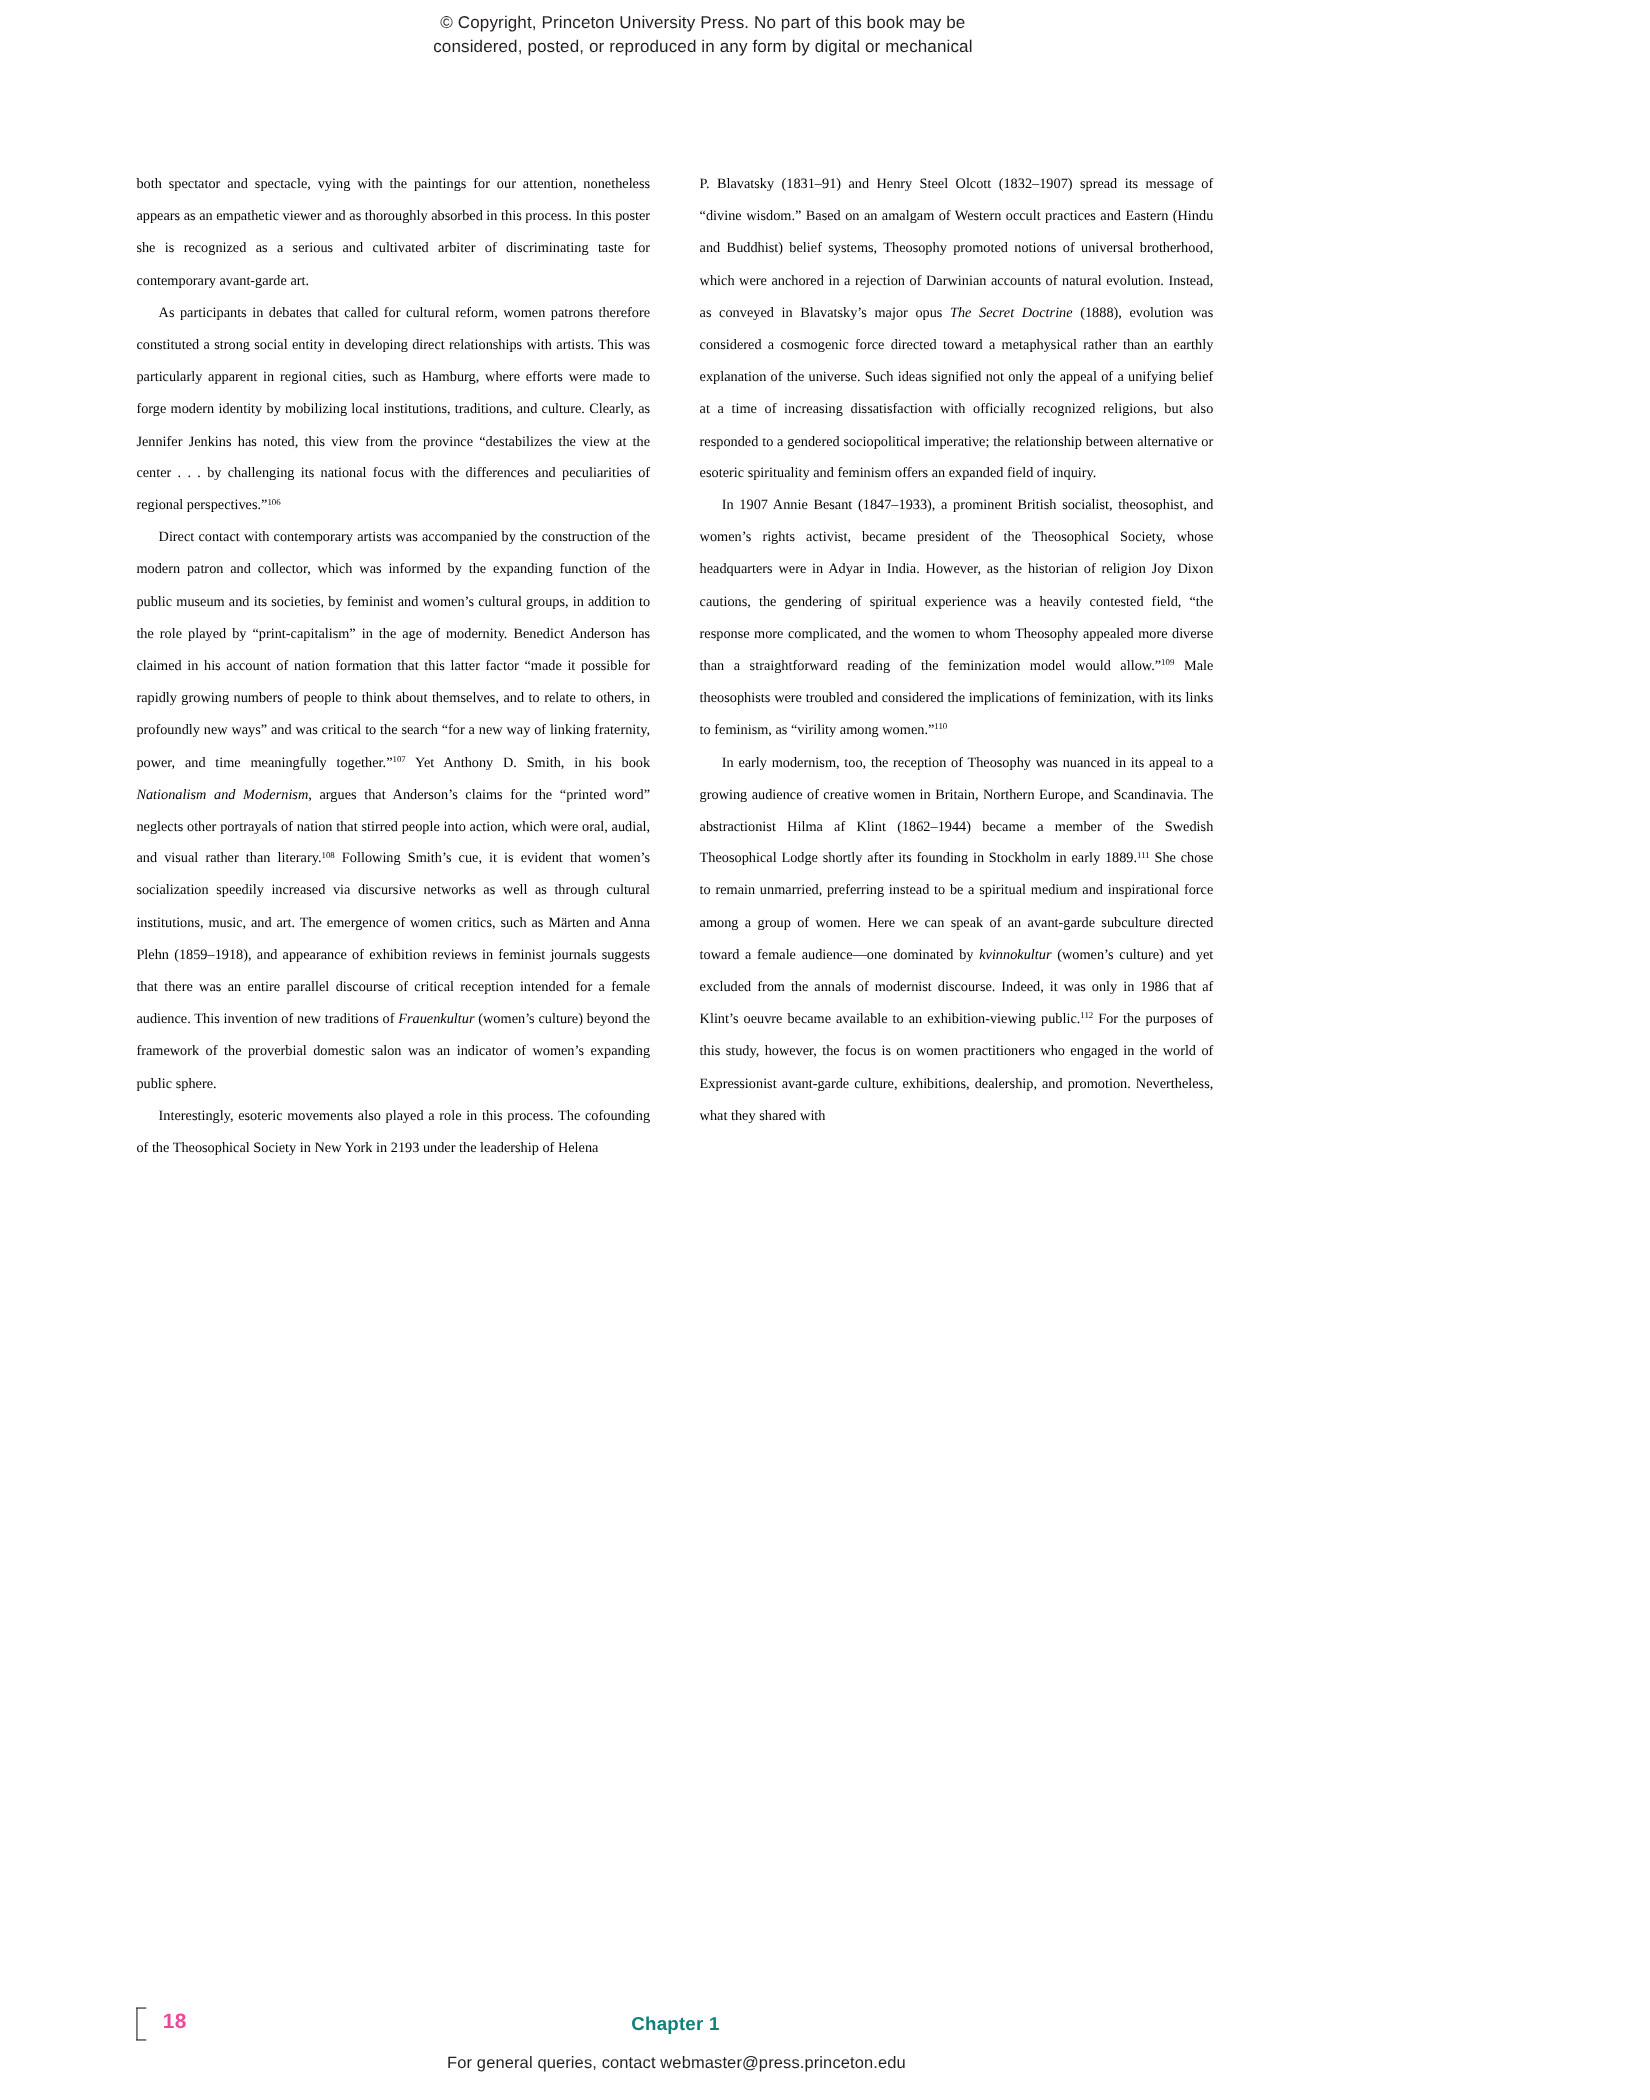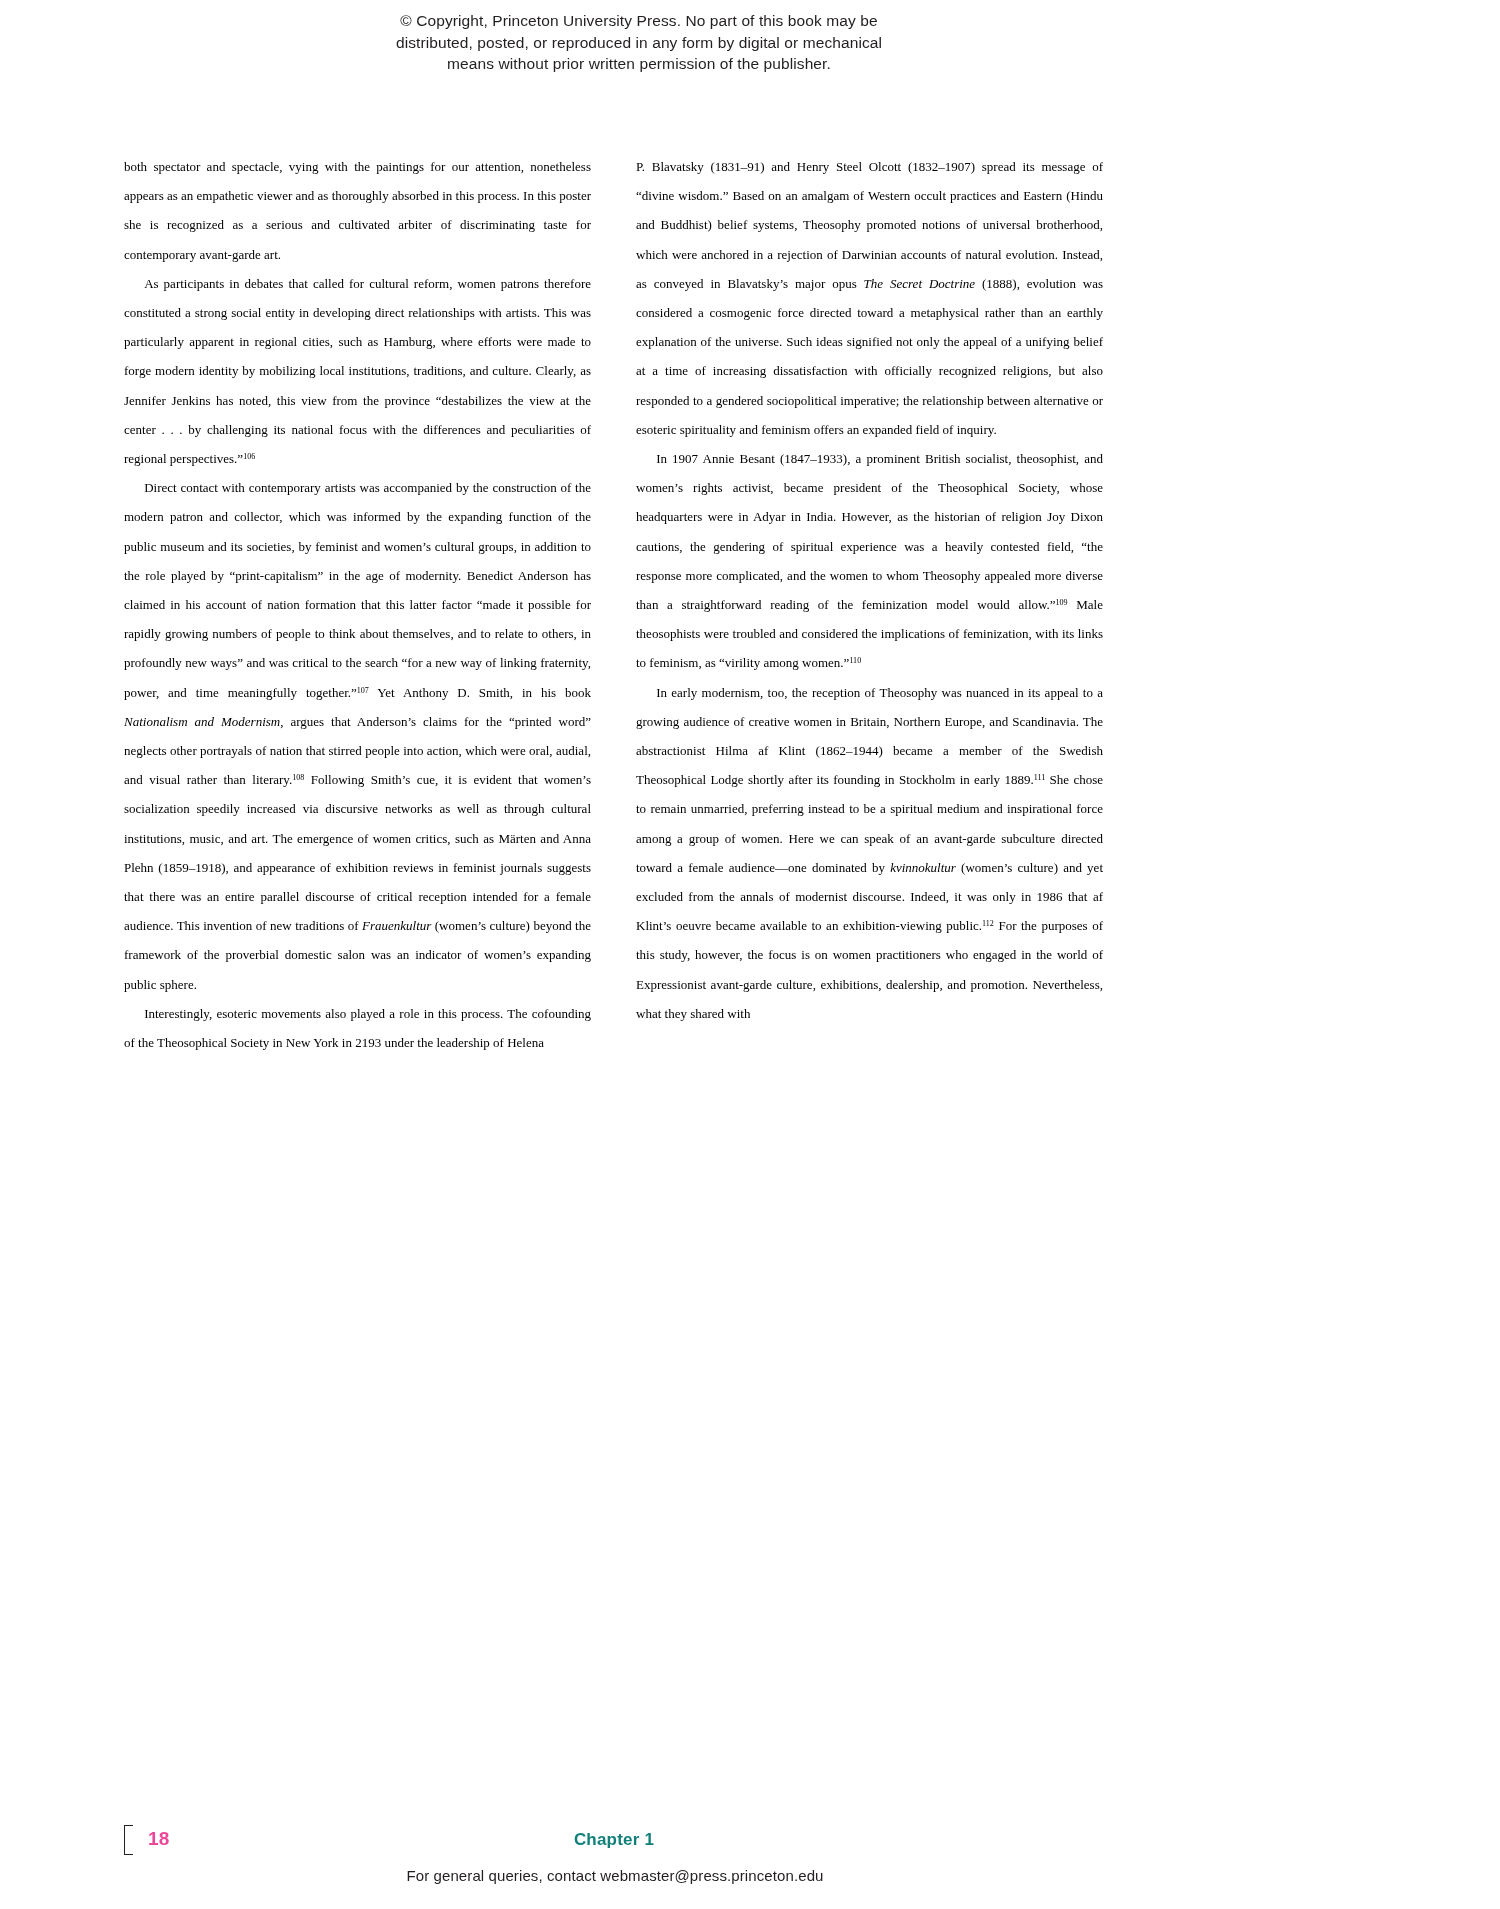--- a/index.html
+++ b/index.html
@@ -112,22 +112,21 @@
     letter-spacing:0.1px;
   }
 </style>
 </head>
 <body>
 
 <div class="page">
 
   <div class="copyright">
     <div>© Copyright, Princeton University Press. No part of this book may be</div>
-    <div>distributed, posted, or reproduced in any form by digital or mechanical</div>
-    <div>means without prior written permission of the publisher.</div>
+    <div>considered, posted, or reproduced in any form by digital or mechanical</div>
   </div>
 
   <div class="body-cols">
 
     <div class="col">
       <p>both spectator and spectacle, vying with the paintings for our attention, nonetheless appears as an empathetic viewer and as thoroughly absorbed in this process. In this poster she is recognized as a serious and cultivated arbiter of discriminating taste for contemporary avant-garde art.</p>
       <p>As participants in debates that called for cultural reform, women patrons therefore constituted a strong social entity in developing direct relationships with artists. This was particularly apparent in regional cities, such as Hamburg, where efforts were made to forge modern identity by mobilizing local institutions, traditions, and culture. Clearly, as Jennifer Jenkins has noted, this view from the province “destabilizes the view at the center . . . by challenging its national focus with the differences and peculiarities of regional perspectives.”<sup>106</sup></p>
       <p>Direct contact with contemporary artists was accompanied by the construction of the modern patron and collector, which was informed by the expanding function of the public museum and its societies, by feminist and women’s cultural groups, in addition to the role played by “print-capitalism” in the age of modernity. Benedict Anderson has claimed in his account of nation formation that this latter factor “made it possible for rapidly growing numbers of people to think about themselves, and to relate to others, in profoundly new ways” and was critical to the search “for a new way of linking fraternity, power, and time meaningfully together.”<sup>107</sup> Yet Anthony D. Smith, in his book <i>Nationalism and Modernism</i>, argues that Anderson’s claims for the “printed word” neglects other portrayals of nation that stirred people into action, which were oral, audial, and visual rather than literary.<sup>108</sup> Following Smith’s cue, it is evident that women’s socialization speedily increased via discursive networks as well as through cultural institutions, music, and art. The emergence of women critics, such as Märten and Anna Plehn (1859–1918), and appearance of exhibition reviews in feminist journals suggests that there was an entire parallel discourse of critical reception intended for a female audience. This invention of new traditions of <i>Frauenkultur</i> (women’s culture) beyond the framework of the proverbial domestic salon was an indicator of women’s expanding public sphere.</p>
       <p>Interestingly, esoteric movements also played a role in this process. The cofounding of the Theosophical Society in New York in 2193 under the leadership of Helena</p>
     </div>

